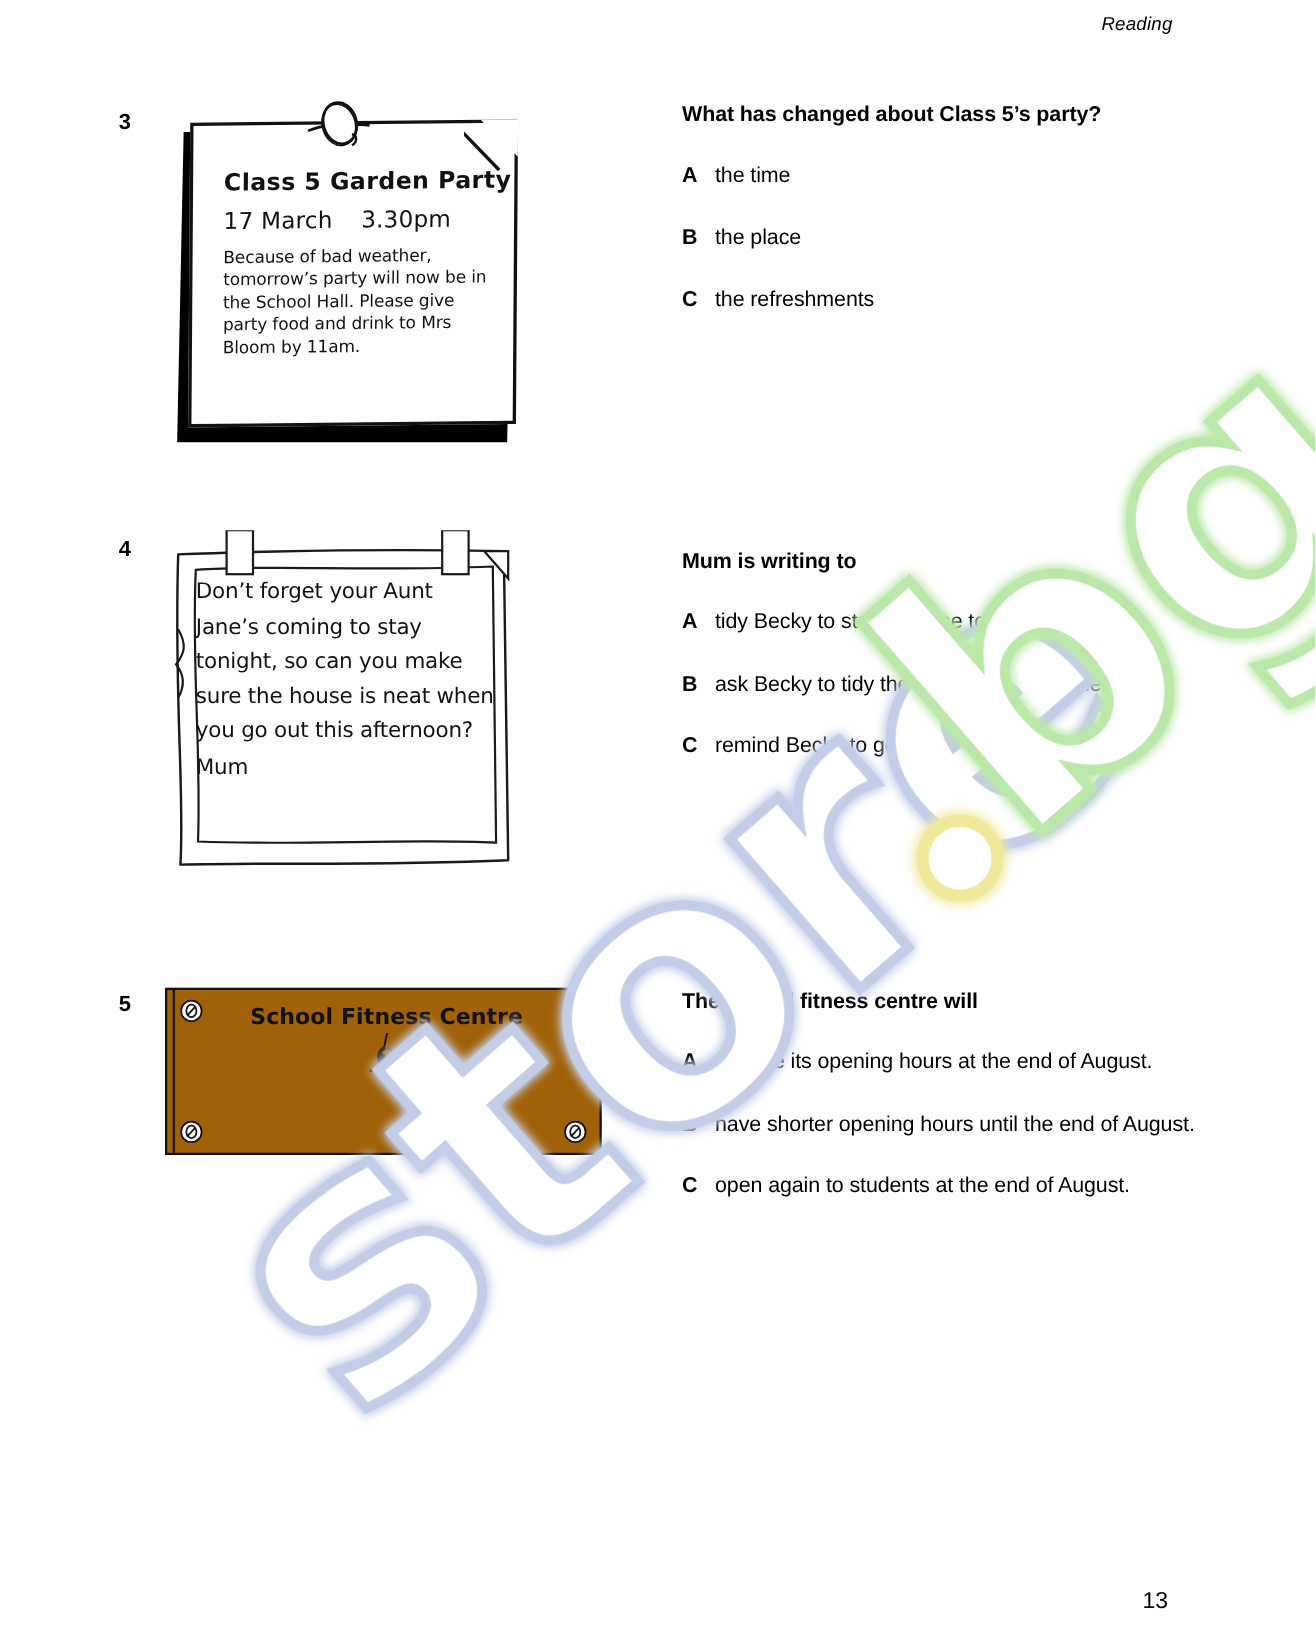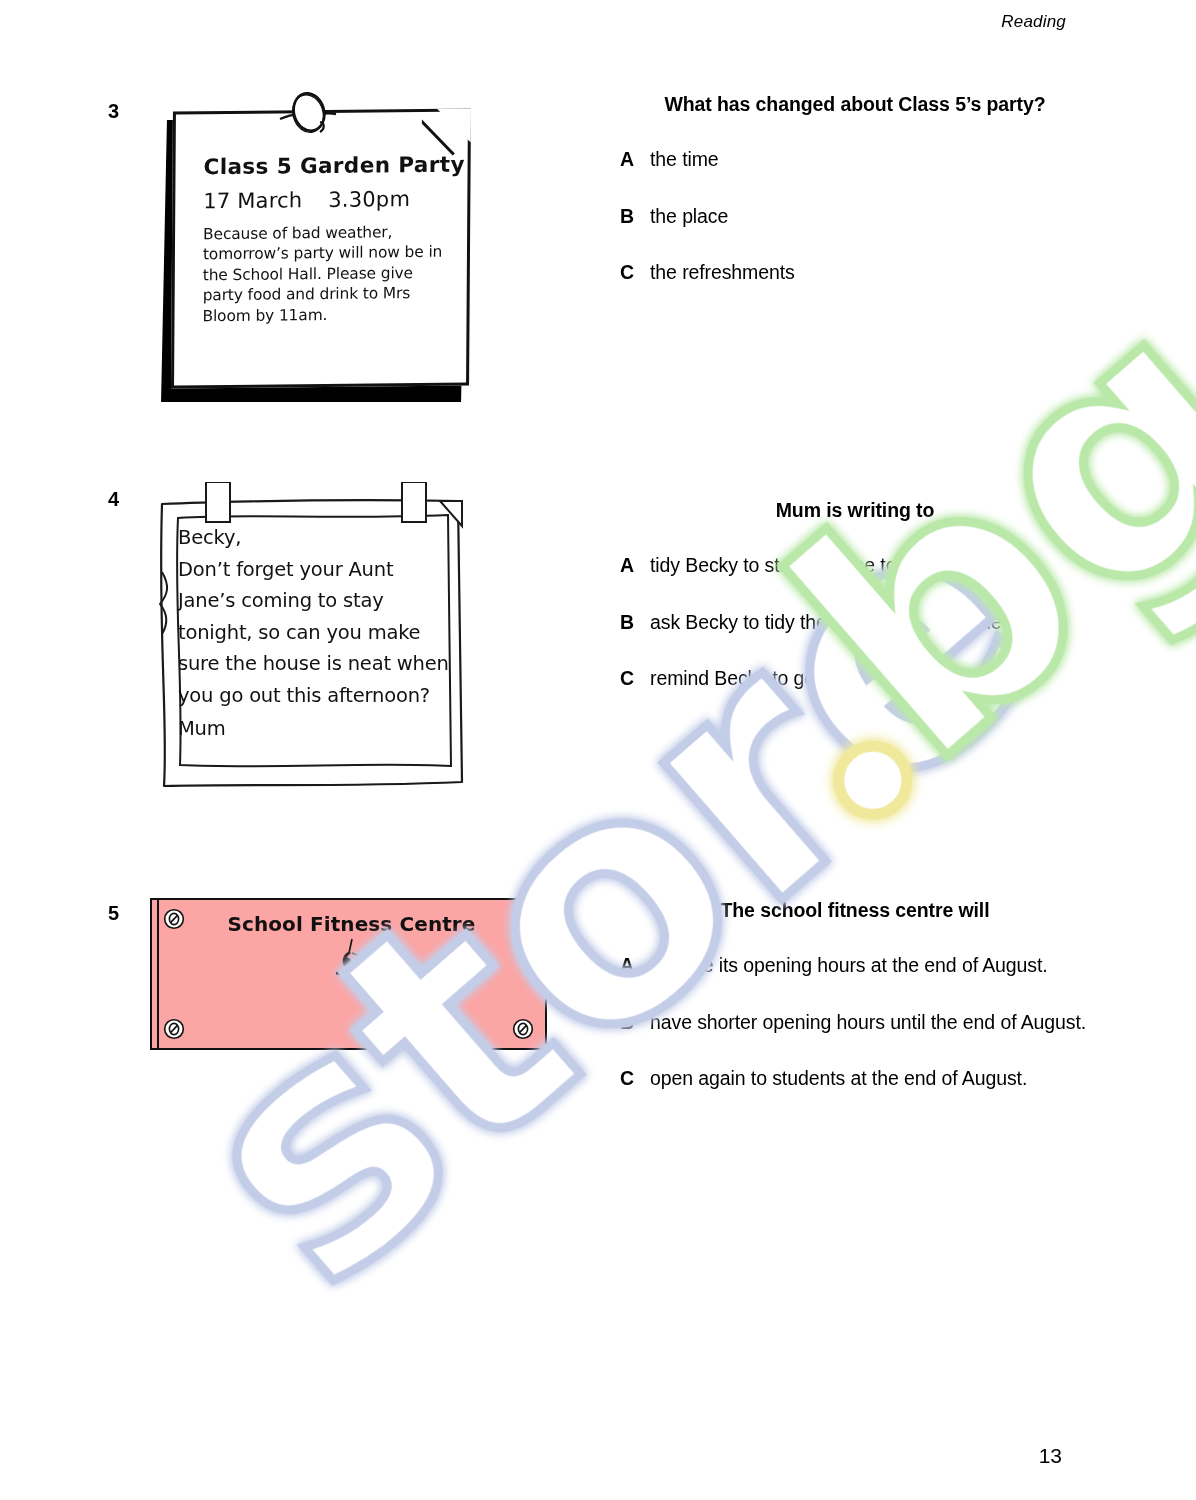--- a/index.html
+++ b/index.html
@@ -51,21 +51,20 @@
   .question-col {
     position: absolute;
     left: 620px;
     width: 470px;
   }
   .question-stem {
     font-size: 19.5px;
     font-weight: bold;
     line-height: 1.3;
     letter-spacing: -.1px;
-    text-align: center;
   }
   .option {
     display: flex;
     margin-top: 28px;
     font-size: 19.5px;
     line-height: 1.45;
     letter-spacing: -.1px;
   }
   .option-letter {
     font-weight: bold;
@@ -195,21 +194,21 @@
 
   
   #item5 { top: 898px; }
   #item5 .item-number { top: 4px; }
   #item5 .question-col { top: 0px; }
 
   .sign {
     position: relative;
     width: 397px;
     height: 152px;
-    background: #fca5a5;
+    background: #a16207;
     border: 2px solid #111;
     box-sizing: border-box;
   }
   .sign-inner-left {
     position: absolute;
     left: 5px;
     top: 0px;
     bottom: 0px;
     width: 2px;
     background: #111;
@@ -313,21 +312,20 @@
         <path d="M12 90 C20 104, 18 112, 10 122 C18 132, 18 142, 12 152" fill="none" stroke="#1a1a1a" stroke-width="2"></path>
 
         <path d="M290 19 L312 44 L312 19 Z" fill="#fff" stroke="#1a1a1a" stroke-width="2"></path>
 
         <path d="M28 36 C100 31, 180 38, 298 33 L301 284 C220 280, 120 287, 30 283 C33 200, 24 120, 28 36 Z" fill="#fff" stroke="#1a1a1a" stroke-width="2"></path>
 
         <rect x="56" y="0" width="24" height="40" fill="#fff" stroke="#1a1a1a" stroke-width="2"></rect>
         <rect x="252" y="0" width="24" height="40" fill="#fff" stroke="#1a1a1a" stroke-width="2"></rect>
       </svg>
       <div class="note-text">
-        <span class="salutation">Becky,</span>
         <span class="note-body">Don’t forget your Aunt Jane’s coming to stay tonight, so can you make sure the house is neat when you go out this afternoon?</span>
         <span class="sign-off">Mum</span>
       </div>
     </div>
   </div>
 
   <div class="question-col">
     <div class="question-stem">Mum is writing to</div>
     <div class="option">
       <span class="option-letter">A</span>

